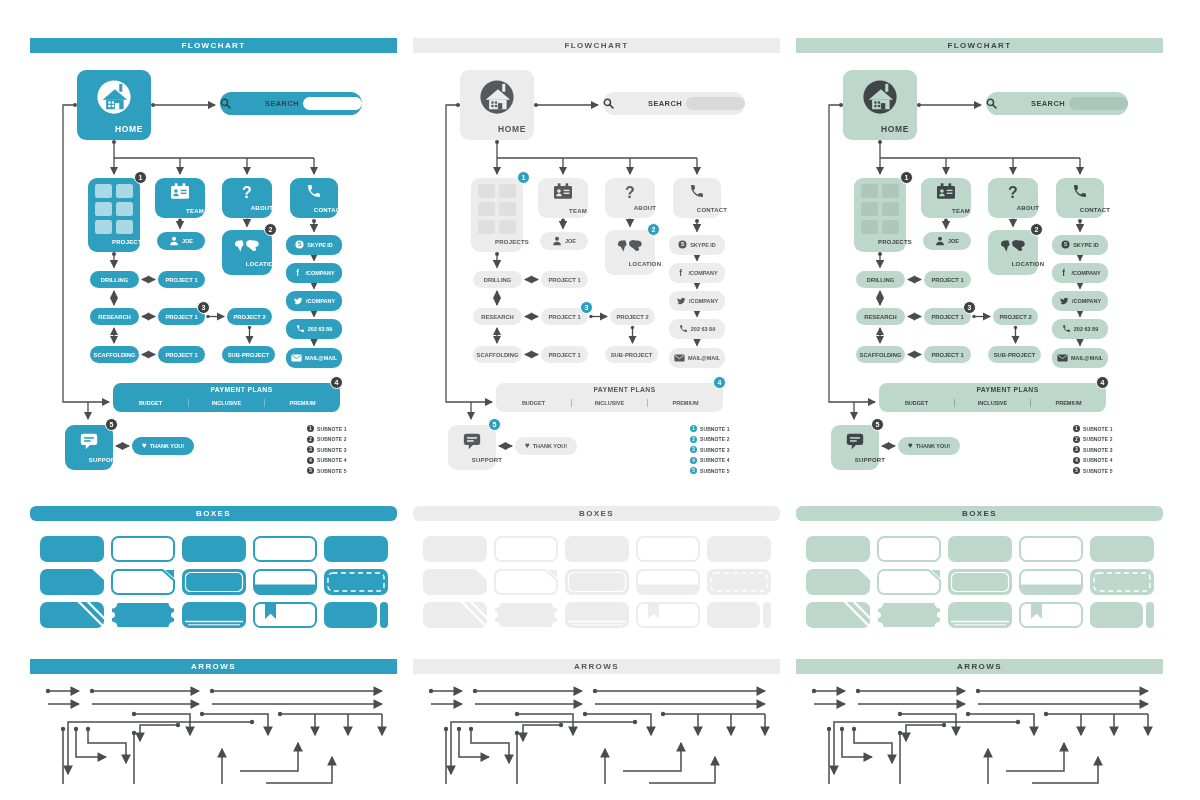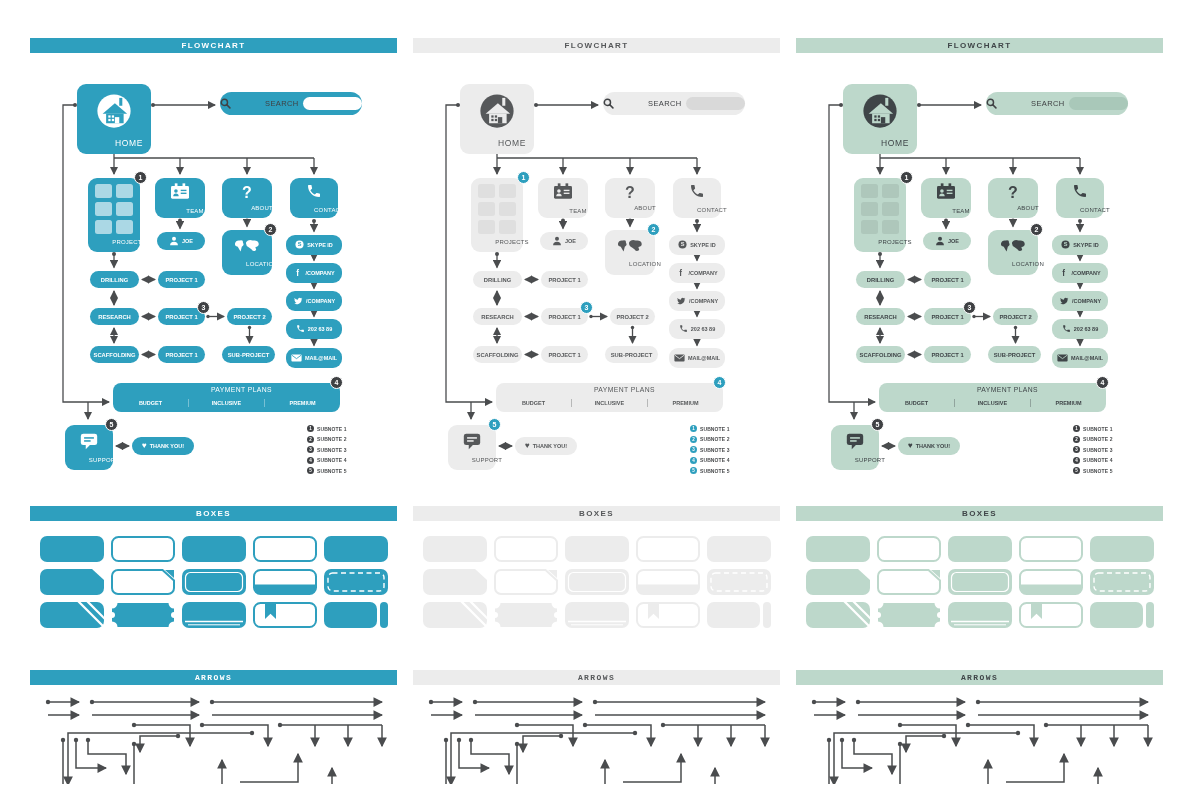--- a/index.html
+++ b/index.html
@@ -10,24 +10,24 @@
 
   
   .bar{height:15px;background:var(--fill);color:var(--bar-on);display:flex;align-items:center;justify-content:center;
        font-size:8px;font-weight:700;letter-spacing:1.4px;}
 
   
   .flow{position:relative;height:437px;}
   .flow svg.wires{position:absolute;left:0;top:0;z-index:0;}
   .node{position:absolute;background:var(--fill);color:var(--on);z-index:1;
         display:flex;flex-direction:column;align-items:center;justify-content:center;box-sizing:border-box;}
-  .node .lbl{font-weight:400;letter-spacing:.2px;line-height:1;white-space:nowrap;padding-left:30px;}
+  .node .lbl{font-weight:700;letter-spacing:.2px;line-height:1;white-space:nowrap;padding-left:30px;}
   .sq{border-radius:9px;}
   .pill{border-radius:9px;flex-direction:row;gap:3px;font-size:5.5px;font-weight:700;}
-  .home{left:47px;top:31px;width:74px;height:70px;gap:3px;}
+  .home{left:47px;top:17px;width:74px;height:70px;gap:3px;}
   .home .lbl{font-size:8.5px;letter-spacing:.6px;}
   .search{left:190px;top:39px;width:142px;height:23px;border-radius:12px;flex-direction:row;gap:4px;color:#3F4144;}
   .search .lbl{font-size:7.5px;letter-spacing:.4px;}
   .search .inp{width:76px;height:13px;border-radius:7px;background:var(--input);}
   .projects{left:58px;top:125px;width:52px;height:74px;justify-content:flex-end;padding-bottom:7px;gap:5px;}
   .pgrid{display:grid;grid-template-columns:17px 17px;grid-auto-rows:14px;gap:4px;}
   .pgrid i{background:var(--cell);border-radius:2.5px;}
   .nav{width:50px;height:40px;gap:4px;}
   .team{left:125px;top:125px;}
   .about{left:192px;top:125px;}
@@ -60,21 +60,21 @@
           display:flex;align-items:center;justify-content:center;font-size:4.5px;font-weight:700;}
   .note span{font-size:5px;font-weight:700;color:#4A4C4E;letter-spacing:.1px;white-space:nowrap;}
   .qmark{font-size:16px;font-weight:700;line-height:1;}
   svg text{font-family:"Liberation Sans",sans-serif;}
 
   
   .boxes{display:grid;grid-template-columns:repeat(5,64px);grid-auto-rows:26px;column-gap:7px;row-gap:7px;
          justify-content:center;padding-top:15px;height:107px;box-sizing:content-box;}
   .bx{color:var(--fill);}
   
-  .bar.boxesbar{margin-top:16px;} .bar.arrowsbar{margin-top:27px;font-family:Liberation Mono, monospace;}
+  .bar.boxesbar{margin-top:16px;border-radius:6px;} .bar.arrowsbar{margin-top:16px;}
   .arrows{margin-top:7px;}
 </style>
 </head>
 <body>
 
 <div class="page">
   <div id="columns">
 <div class="column" style="--fill: #2E9FBE; --on: #FFFFFF; --bar-on: #FFFFFF; --cell: rgba(255,255,255,0.6); --badge: #3F4144; --badge-on: #FFFFFF; --input: #FFFFFF; --note-circle: #3F4144;">
 
   

